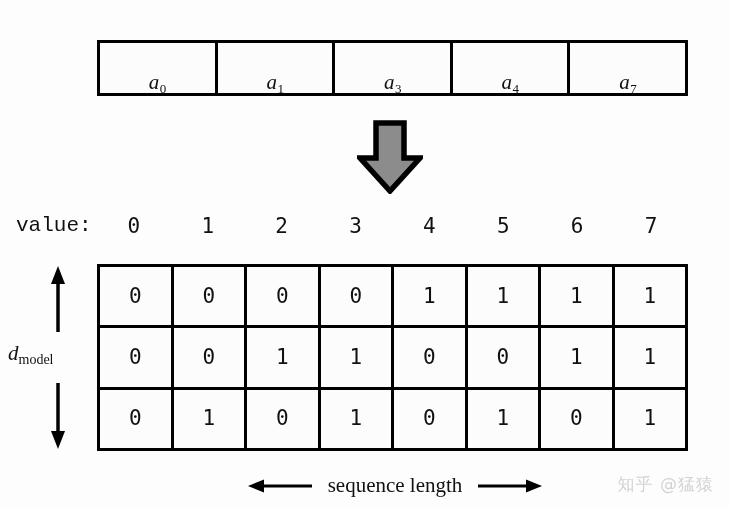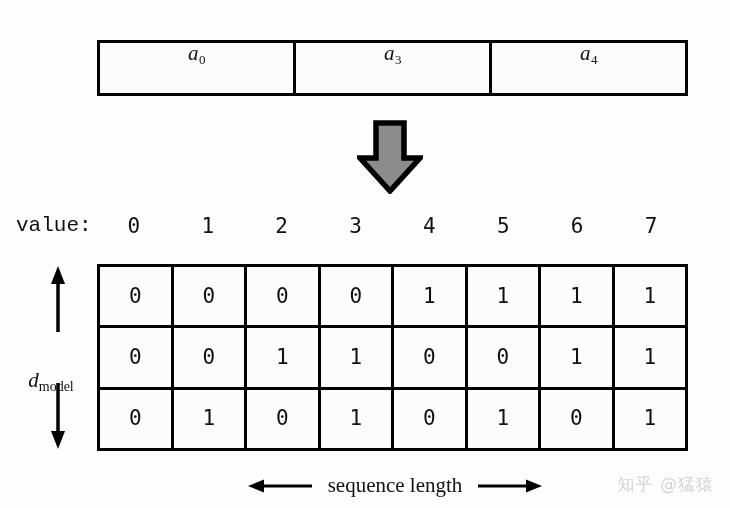--- a/index.html
+++ b/index.html
@@ -27,21 +27,21 @@
     display: flex;
     border: 3px solid #000;
     box-sizing: border-box;
     background: #fcfcfc;
   }
   .token-cell {
     flex: 1 1 0;
     border-right: 3px solid #000;
     box-sizing: border-box;
     display: flex;
-    align-items: flex-start;
+    align-items: flex-end;
     justify-content: center;
     background: #fcfcfc;
   }
   .token-cell:last-child { border-right: none; }
   .token-label {
     font-family: "Liberation Serif", serif;
     font-style: italic;
     font-size: 21px;
     line-height: 1;
     white-space: nowrap;
@@ -134,25 +134,24 @@
     left: 8px;
     top: 264px;
     width: 86px;
     height: 187px;
   }
   #dmodel-label {
     position: absolute;
     left: 0;
     top: 76px;
     width: 86px;
-    text-align: center;
+    text-align: left;
     font-size: 21px;
     line-height: 26px;
     white-space: nowrap;
-    margin-top: 27px;
   }
   #dmodel-label .var {
     font-style: italic;
     font-family: "Liberation Serif", serif;
   }
   #dmodel-label .sub {
     font-style: normal;
     font-size: 14px;
     vertical-align: baseline;
     position: relative;
@@ -194,24 +193,30 @@
 </head>
 <body>
 
 <div id="page">
 
   <div id="token-row">
     <div class="token-cell">
       <span class="token-label"><span>a</span><sub>0</sub></span>
     </div>
     <div class="token-cell">
+      <span class="token-label"><span>a</span><sub>1</sub></span>
+    </div>
+    <div class="token-cell">
       <span class="token-label"><span>a</span><sub>3</sub></span>
     </div>
     <div class="token-cell">
       <span class="token-label"><span>a</span><sub>4</sub></span>
+    </div>
+    <div class="token-cell">
+      <span class="token-label"><span>a</span><sub>7</sub></span>
     </div>
   </div>
 
   <div id="block-arrow">
     <svg width="66" height="74" viewBox="0 0 66 74" xmlns="http://www.w3.org/2000/svg">
       <polygon points="19,3 47,3 47,38 63,38 33,71 3,38 19,38" fill="#8c8c8c" stroke="#000000" stroke-width="5.5" stroke-linejoin="miter"></polygon>
     </svg>
   </div>
 
   <div id="value-caption">value:</div>

